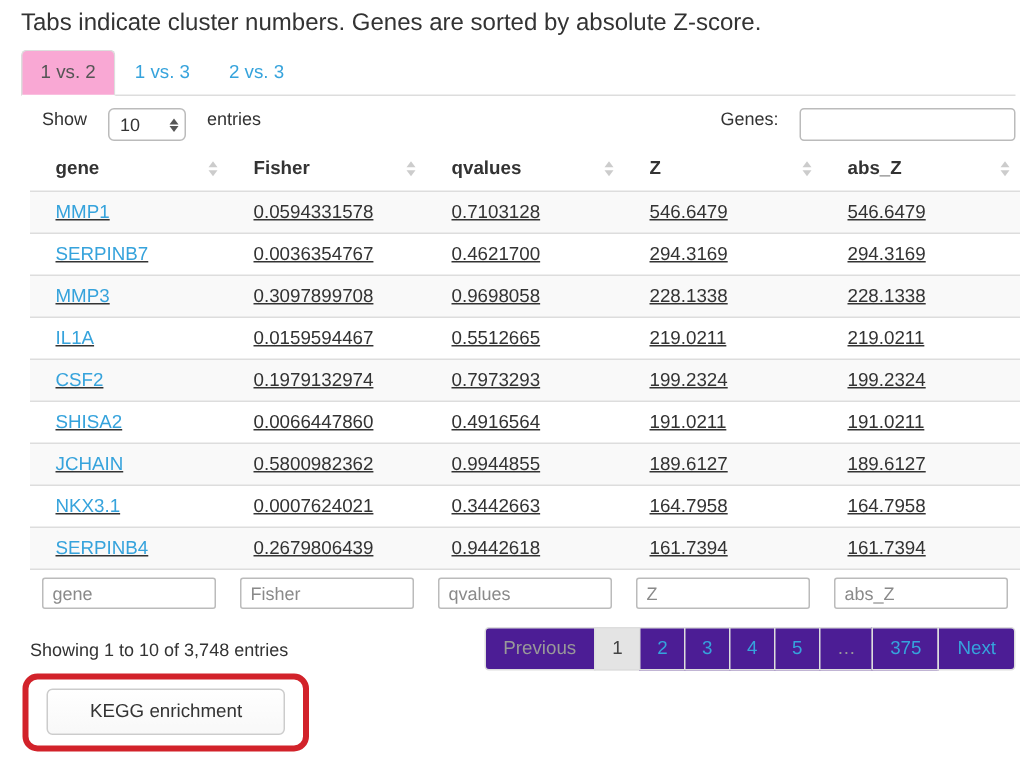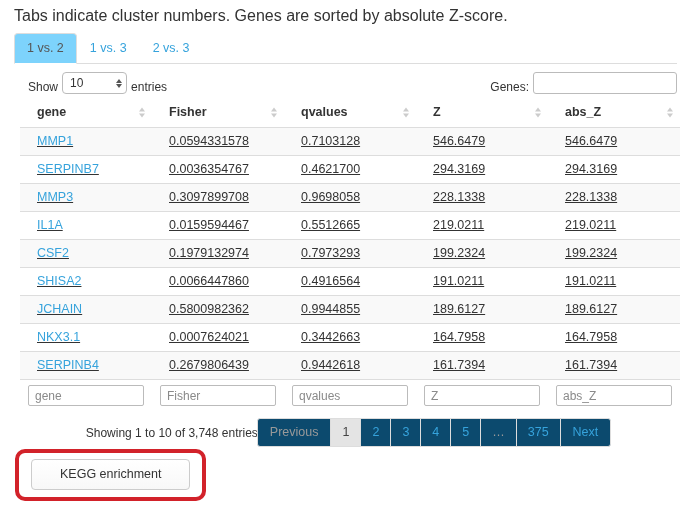--- a/index.html
+++ b/index.html
@@ -6,28 +6,28 @@
   html,body { width: 688px; height: 519px; background: #fff; overflow: hidden;
     font-family: "Liberation Sans", "DejaVu Sans", sans-serif; color: #333; }
   .page { position: relative; width: 688px; height: 519px; }
 
   .desc { margin: 8px 14px 0; font-size: 16px; line-height: 15px; color: #333; }
 
   
   .tabs { display: flex; margin: 10px 11px 0 14px; border-bottom: 1px solid #ddd; }
   .tab { font-size: 12.5px; line-height: 15px; padding: 7px 12px; margin-bottom: -1px;
     cursor: pointer; color: #36a3dc; border: 1px solid transparent; }
-  .tab.active { color: #555; background: #7dd3fc; border-color: #ddd;
+  .tab.active { color: #555; background: #f9a8d4; border-color: #ddd;
     border-bottom-color: #fff; border-radius: 4px 4px 0 0; }
 
   
   .controls { display: flex; justify-content: space-between; align-items: center;
     margin: 8px 11px 0 28px; font-size: 12px; }
-  .len-ctl, .search-ctl { display: flex; align-items: flex-end; gap: 4px; }
-  .select { width: 65px; height: 22px; border: 1px solid #bbb; border-radius: 4px;
+  .len-ctl, .search-ctl { display: flex; align-items: flex-start; gap: 14px; }
+  .select { width: 52px; height: 22px; border: 1px solid #bbb; border-radius: 4px;
     display: flex; align-items: center; justify-content: space-between;
     padding: 0 4px 0 7px; cursor: pointer; background: #fff; }
   .stepper { display: flex; flex-direction: column; align-items: center; gap: 1px; }
   .tri-up { width:0;height:0;border-left:3px solid transparent;border-right:3px solid transparent;border-bottom:4px solid #555; }
   .tri-down { width:0;height:0;border-left:3px solid transparent;border-right:3px solid transparent;border-top:4px solid #555; }
   .search-input { width: 144px; height: 22px; border: 1px solid #bbb; border-radius: 3px; padding: 0 6px; font-size: 12px; }
 
   
   table { border-collapse: collapse; margin: 4px 14px 0 20px; width: 660px;
     font-size: 12.5px; table-layout: fixed; }
@@ -40,25 +40,25 @@
   .s-down { width:0;height:0;border-left:3.5px solid transparent;border-right:3.5px solid transparent;border-top:4px solid #ccc; }
   tbody td { padding: 6px 17px; border-top: 1px solid #ddd; line-height: 15px; color:#333;text-decoration:underline; }
   tbody tr:nth-child(odd) { background: #f9f9f9; }
   a.gene-link { color: #36a3dc; text-decoration: none; cursor: pointer; }
   tfoot th { padding: 5px 8px 9px 8px; border-top: 1px solid #ddd; font-weight: normal; }
   .col-filter { width: 100%; height: 21px; border: 1px solid #bbb; border-radius: 2px;
     padding: 0 6px; font-size: 12px; color: #555; }
   .col-filter::placeholder { color: #8a8a8a; opacity: 1; }
 
   
-  .table-footer { display: flex; justify-content: center; align-items: center;
+  .table-footer { display: flex; justify-content: space-between; align-items: center;
     margin: 3px 11px 0 20px; }
   .info { font-size: 12px; color: #333; }
   .pagination { display: flex; list-style: none; }
-  .page-btn { display: block; border: 1px solid #ddd; margin-left: -1px; background: #0c4a6e;
+  .page-btn { display: block; border: 1px solid #ddd; margin-left: -1px; background: #4c1d95;
     padding: 6px 11px; font-size: 12.5px; line-height: 15px; color: #36a3dc; cursor: pointer; }
   .page-btn.prev { color: #999; border-radius: 3px 0 0 3px; padding: 6px 12px; }
   .page-btn.next { border-radius: 0 3px 3px 0; padding: 6px 12px; }
   .page-btn.current { background: #e4e4e4; color: #444; }
   .page-btn.gap { color: #999; cursor: default; }
 
   
   .annotation { display: inline-block; margin: 2px 0 0 15px; border: 4px solid #d2222a;
     border-radius: 10px; padding: 6px 12px 7px; }
   .btn-row { display: flex; gap: 5px; }

